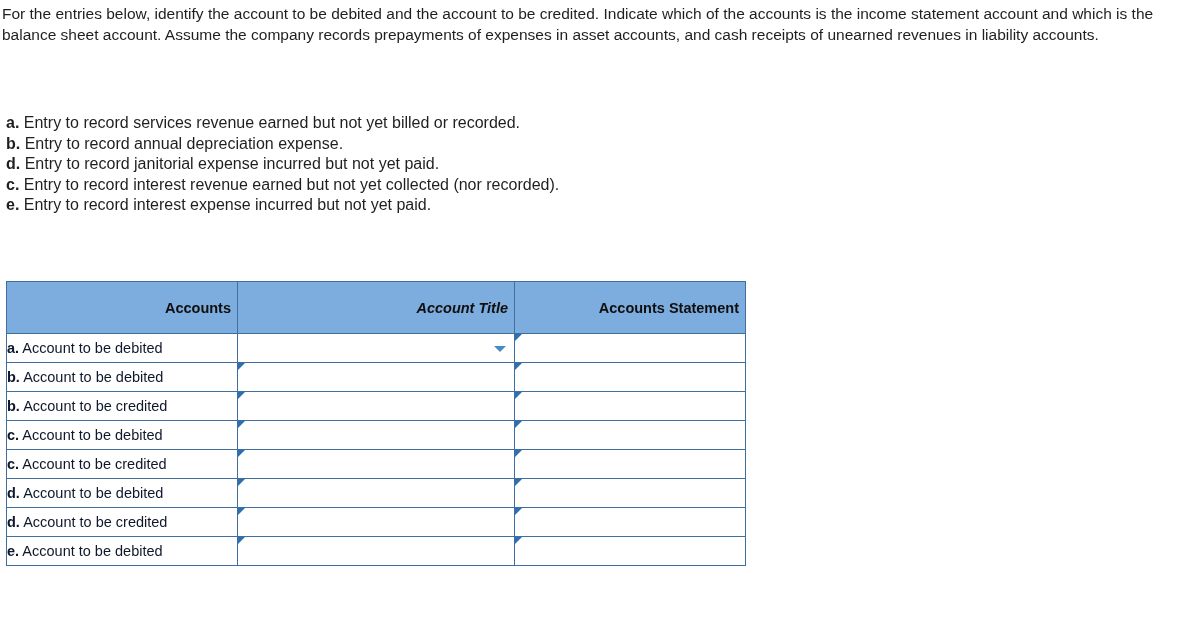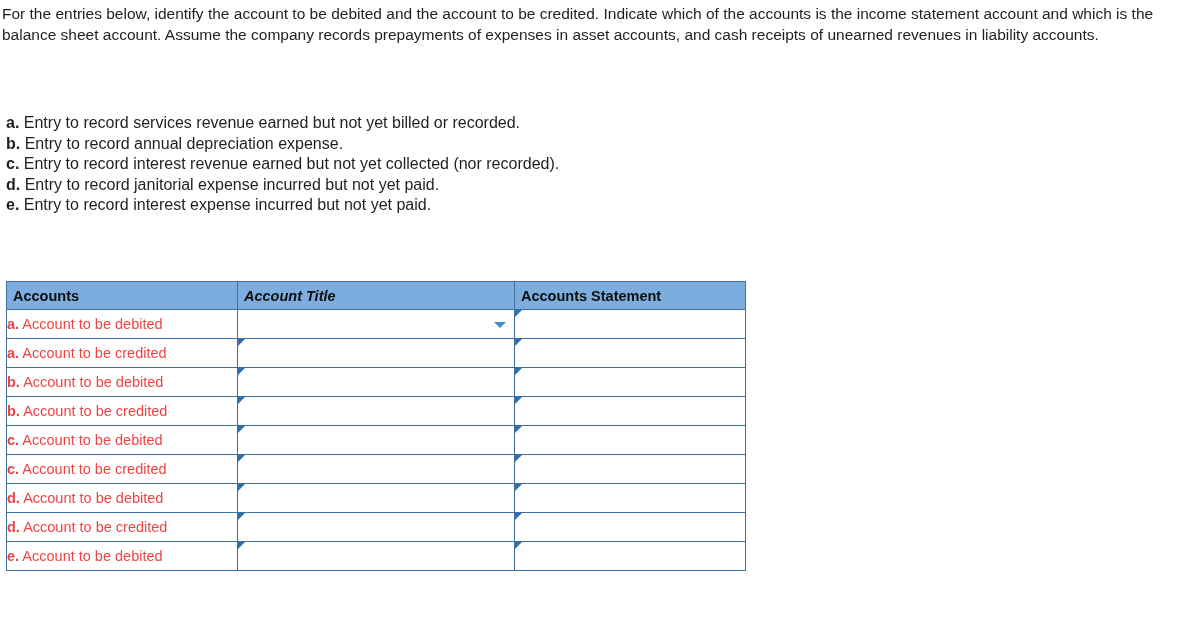--- a/index.html
+++ b/index.html
@@ -51,38 +51,38 @@
     border-collapse: collapse;
     font-size: 14px;
   }
   table.grid th {
     background: #7dadde;
     border: 1px solid #3f6f9f;
     color: #0f0f0f;
     font-weight: bold;
     font-size: 14.5px;
     height: 27px;
-    padding: 0 6px;
-    text-align: left;
+    padding: 12px 6px;
+    text-align: right;
   }
   th.col-accounts { width: 218px; }
   th.col-title    { width: 264px; font-style: italic; }
   th.col-fs       { width: 218px; }
 
   table.grid td {
     border: 1px solid #3f6f9f;
     height: 28px;
     padding: 0;
     vertical-align: middle;
     background: #ffffff;
   }
   td.accounts-cell {
     padding: 0 4px 0 6px;
     font-size: 14.5px;
-    color: #ef4444;
+    color: #0f172a;
     white-space: nowrap;
   }
   td.accounts-cell .lbl { font-weight: bold; }
 
   td.input-cell {
     position: relative;
   }
   .cellbox {
     position: relative;
     width: 100%;
@@ -136,26 +136,26 @@
   <div class="entries">
     <div class="entry-line">
       <span class="lbl">a.</span>
       <span>Entry to record services revenue earned but not yet billed or recorded.</span>
     </div>
     <div class="entry-line">
       <span class="lbl">b.</span>
       <span>Entry to record annual depreciation expense.</span>
     </div>
     <div class="entry-line">
+      <span class="lbl">d.</span>
+      <span>Entry to record janitorial expense incurred but not yet paid.</span>
+    </div>
+    <div class="entry-line">
       <span class="lbl">c.</span>
       <span>Entry to record interest revenue earned but not yet collected (nor recorded).</span>
-    </div>
-    <div class="entry-line">
-      <span class="lbl">d.</span>
-      <span>Entry to record janitorial expense incurred but not yet paid.</span>
     </div>
     <div class="entry-line">
       <span class="lbl">e.</span>
       <span>Entry to record interest expense incurred but not yet paid.</span>
     </div>
   </div>
 
   <table class="grid">
     <thead>
       <tr>
@@ -174,34 +174,20 @@
         <td class="input-cell active-cell">
           <div class="cellbox"></div>
           <span class="dropdown-arrow"></span>
         </td>
         <td class="input-cell">
           <span class="active-triangle"></span>
           <div class="cellbox"></div>
         </td>
       </tr>
 
-      <tr>
-        <td class="accounts-cell">
-          <span class="lbl">a.</span>
-          <span>Account to be credited</span>
-        </td>
-        <td class="input-cell">
-          <span class="marker"></span>
-          <div class="cellbox"></div>
-        </td>
-        <td class="input-cell">
-          <span class="marker"></span>
-          <div class="cellbox"></div>
-        </td>
-      </tr>
 
       <tr>
         <td class="accounts-cell">
           <span class="lbl">b.</span>
           <span>Account to be debited</span>
         </td>
         <td class="input-cell">
           <span class="marker"></span>
           <div class="cellbox"></div>
         </td>

